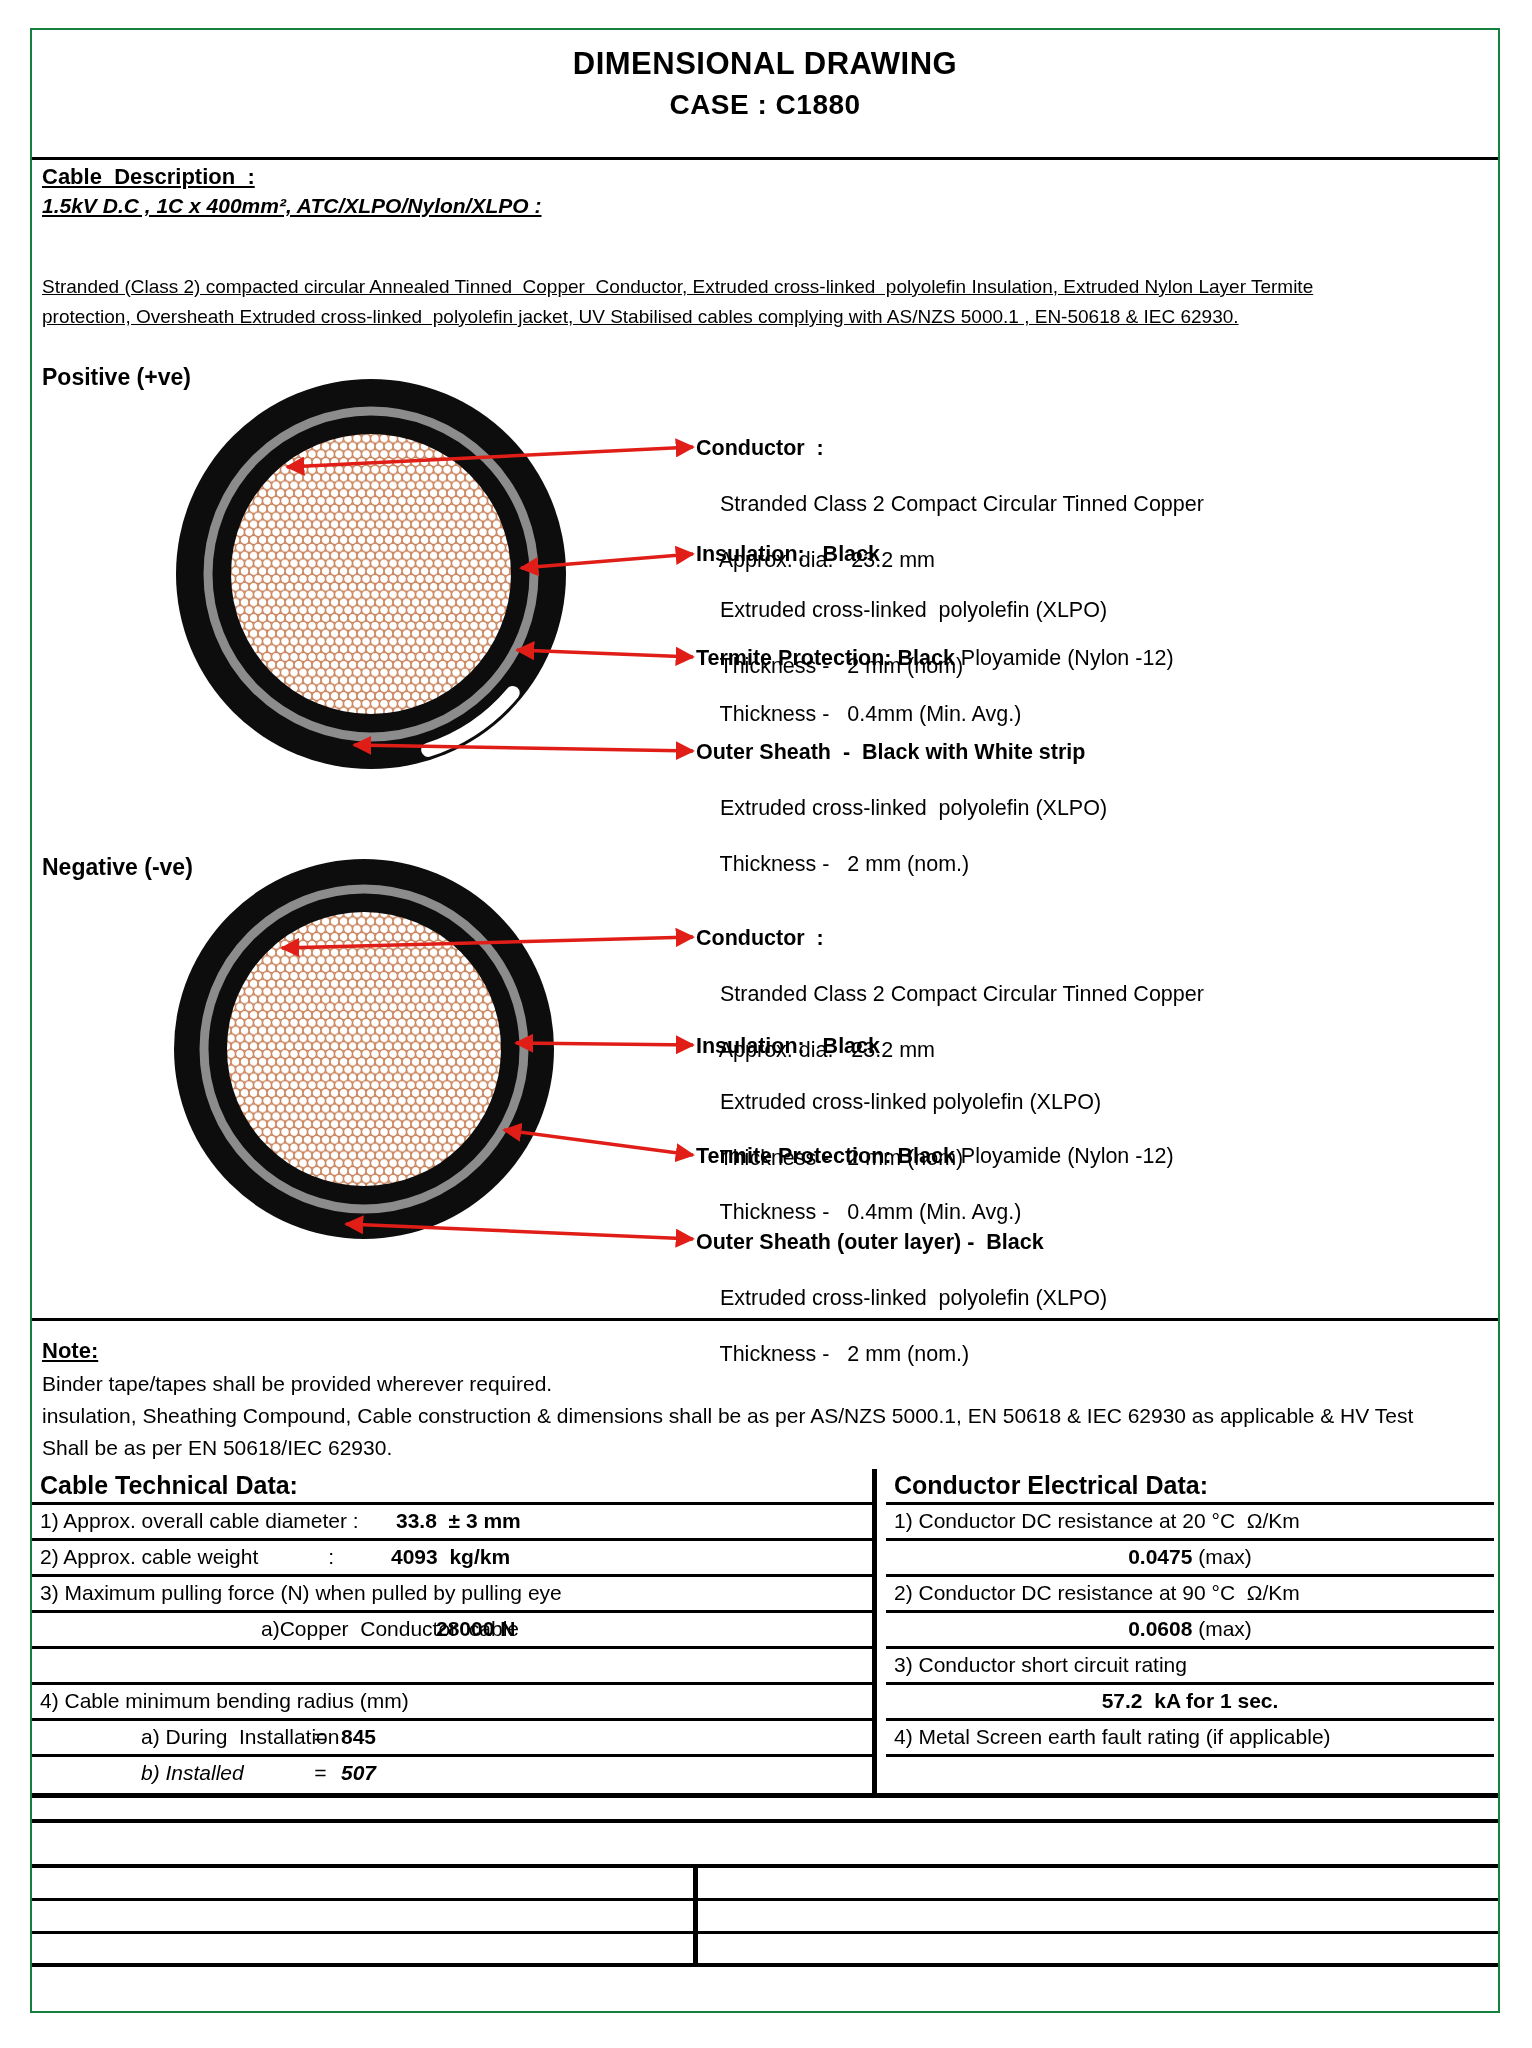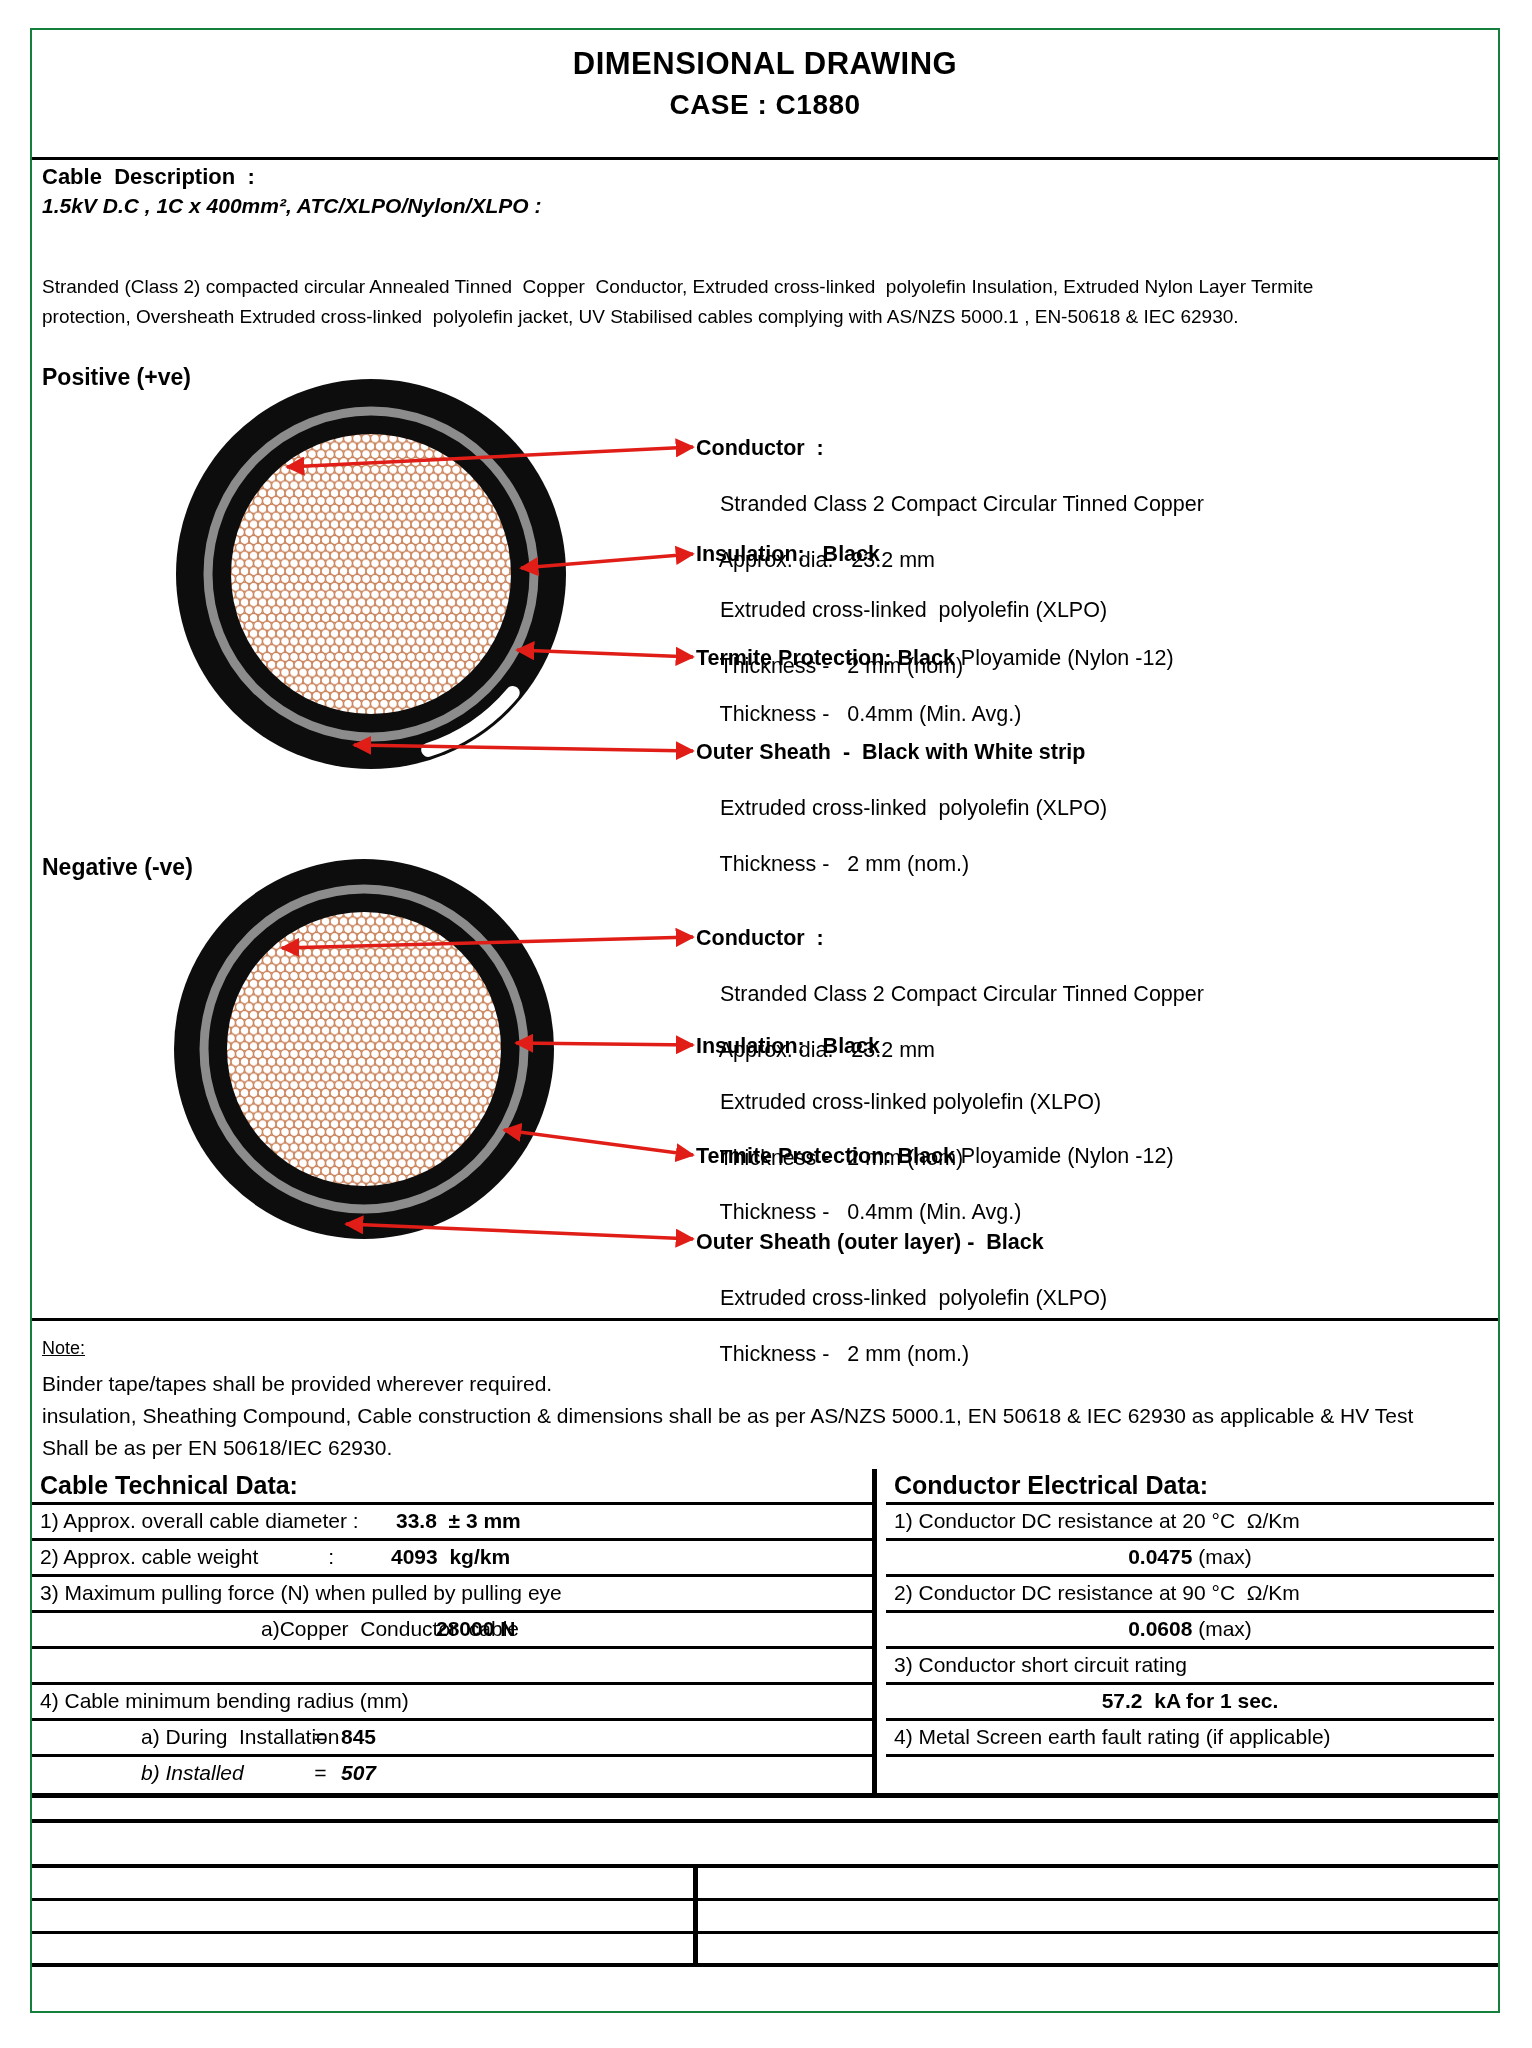--- a/index.html
+++ b/index.html
@@ -1,34 +1,34 @@
 <!DOCTYPE html>
 <html><head>
 <meta charset="utf-8">
 <style>
   html,body{margin:0;padding:0;background:#fff;}
   body{width:1532px;height:2048px;position:relative;font-family:"Liberation Sans",sans-serif;color:#000;}
   #page{position:absolute;left:30px;top:28px;width:1470px;height:1985px;border:2px solid #15803d;box-sizing:border-box;background:#fff;}
   .abs{position:absolute;}
-  .pre{white-space:pre;}
+  .pre{white-space:pre;text-decoration:underline;}
   
   #title-box{position:absolute;top:0;left:0;right:0;height:127px;border-bottom:3px solid #000;text-align:center;}
   #title-line1{margin-top:16px;font-size:31px;font-weight:bold;letter-spacing:0.5px;}
   #title-line2{margin-top:7px;font-size:28px;font-weight:bold;letter-spacing:0.5px;}
   
   .desc-head{font-size:22px;font-weight:bold;}
   .desc-sub{font-size:21px;font-weight:bold;font-style:italic;}
   .desc-body{font-size:19px;margin-top:48px;}
   
   .fig-label{font-size:23px;font-weight:bold;}
   
   .ann{position:absolute;left:664px;font-size:21.5px;line-height:28px;white-space:pre;}
   .ann b{font-weight:bold;}
   
-  .note-head{font-size:18px;font-weight:normal;text-decoration:underline;}
+  .note-head{font-size:22px;font-weight:bold;text-decoration:underline;}
   .note-line{font-size:21px;}
   
   #tables{position:absolute;top:1439px;left:0;width:1458px;height:324px;}
   .tbl{position:absolute;top:0;height:324px;box-sizing:border-box;}
   #tech-tbl{left:0;width:845px;border-right:5px solid #000;}
   #elec-tbl{left:810px;width:608px;margin-left:44px;}
   .trow{position:relative;height:33px;border-bottom:3px solid #000;box-sizing:content-box;font-size:21px;}
   .trow.th{font-size:25px;font-weight:bold;}
   .trow .lbl{position:absolute;left:8px;top:4px;white-space:pre;}
   .trow.th .lbl{top:2px;}

